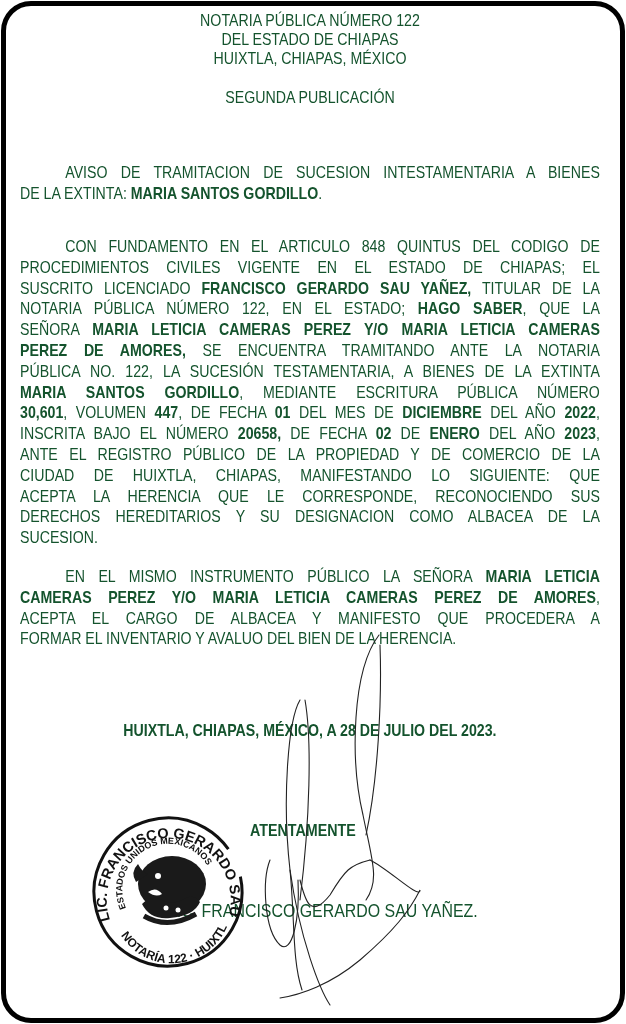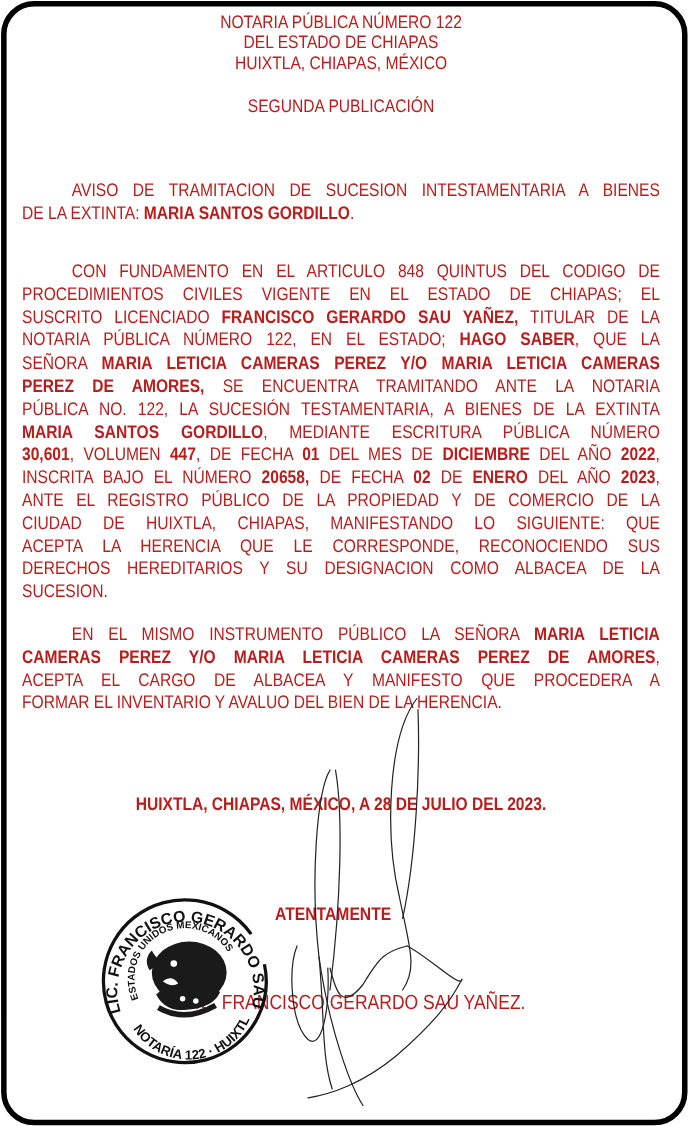--- a/index.html
+++ b/index.html
@@ -2,21 +2,21 @@
 <html><head>
 <meta charset="utf-8">
 <style>
   html, body { margin: 0; padding: 0; background: #ffffff; }
   body { width: 626px; height: 1024px; position: relative; overflow: hidden; }
   .frame {
     position: absolute; left: 1px; top: 1px; width: 614px; height: 1012px;
     border: 5px solid #000; border-radius: 30px; background: #fff;
   }
   .doc { position: absolute; left: 0; top: 0; width: 626px; height: 740px;
-    font-family: "Liberation Sans", sans-serif; color: #b91c1c; }
+    font-family: "Liberation Sans", sans-serif; color: #14532d; }
   .hdr { position: absolute; left: 110px; width: 400px; text-align: center;
     font-size: 16.5px; line-height: 19px; transform: scaleX(0.86); transform-origin: 200px 0; }
   .hdr-1 { top: 11px; }
   .hdr-2 { top: 30px; }
   .hdr-3 { top: 49px; }
   .hdr-4 { top: 88px; }
   .para { position: absolute; left: 20px; width: 679px; font-size: 16.6px; line-height: 20.8px;
     text-align: justify; transform: scaleX(0.854); transform-origin: 0 0; text-align-last: left; }
   .para .line { display: block; text-align: justify; text-align-last: justify; white-space: nowrap; }
   .para .line.last { text-align-last: left; }

